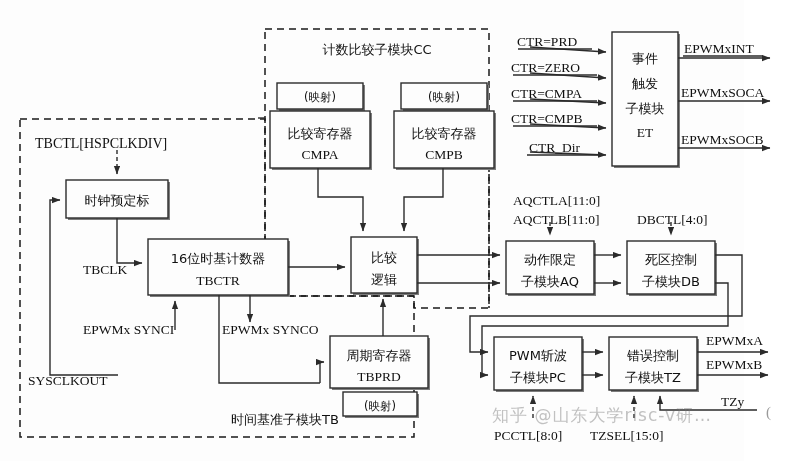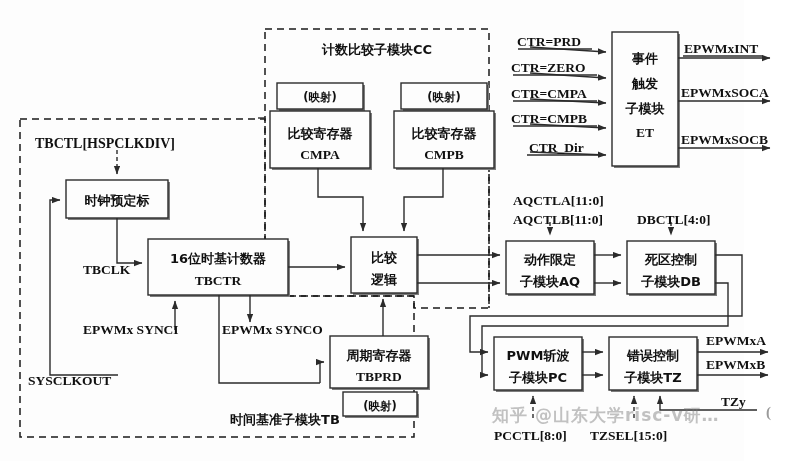--- a/index.html
+++ b/index.html
@@ -1,18 +1,18 @@
 <!DOCTYPE html>
 <html><head>
 <meta charset="utf-8">
 <style>
   html,body{margin:0;padding:0;background:#fff;}
   body{width:786px;height:461px;overflow:hidden;
        font-family:"Liberation Serif", serif;}
-  #diagram{position:relative;width:744px;height:461px;background:#fdfdfd;font-weight:bold;}
+  #diagram{position:relative;width:744px;height:461px;background:#fdfdfd;}
   svg{position:absolute;left:0;top:0;}
   .blk{fill:#fdfdfd;stroke:#2b2b2b;stroke-width:1.4;}
   .blkshadow{fill:#7d7d7d;stroke:none;}
   .dash{fill:none;stroke:#1a1a1a;stroke-width:1.5;stroke-dasharray:7 5;}
   .ln{fill:none;stroke:#2b2b2b;stroke-width:1.4;}
   .lndash{fill:none;stroke:#2b2b2b;stroke-width:1.4;stroke-dasharray:4 3;}
   text{font-family:"Liberation Serif", serif;fill:#101010;}
   .cn{font-family:"DejaVu Sans", sans-serif;font-size:13px;}
   .cnsm{font-family:"DejaVu Sans", sans-serif;font-size:11.5px;}
   .lat{font-size:13.5px;}

